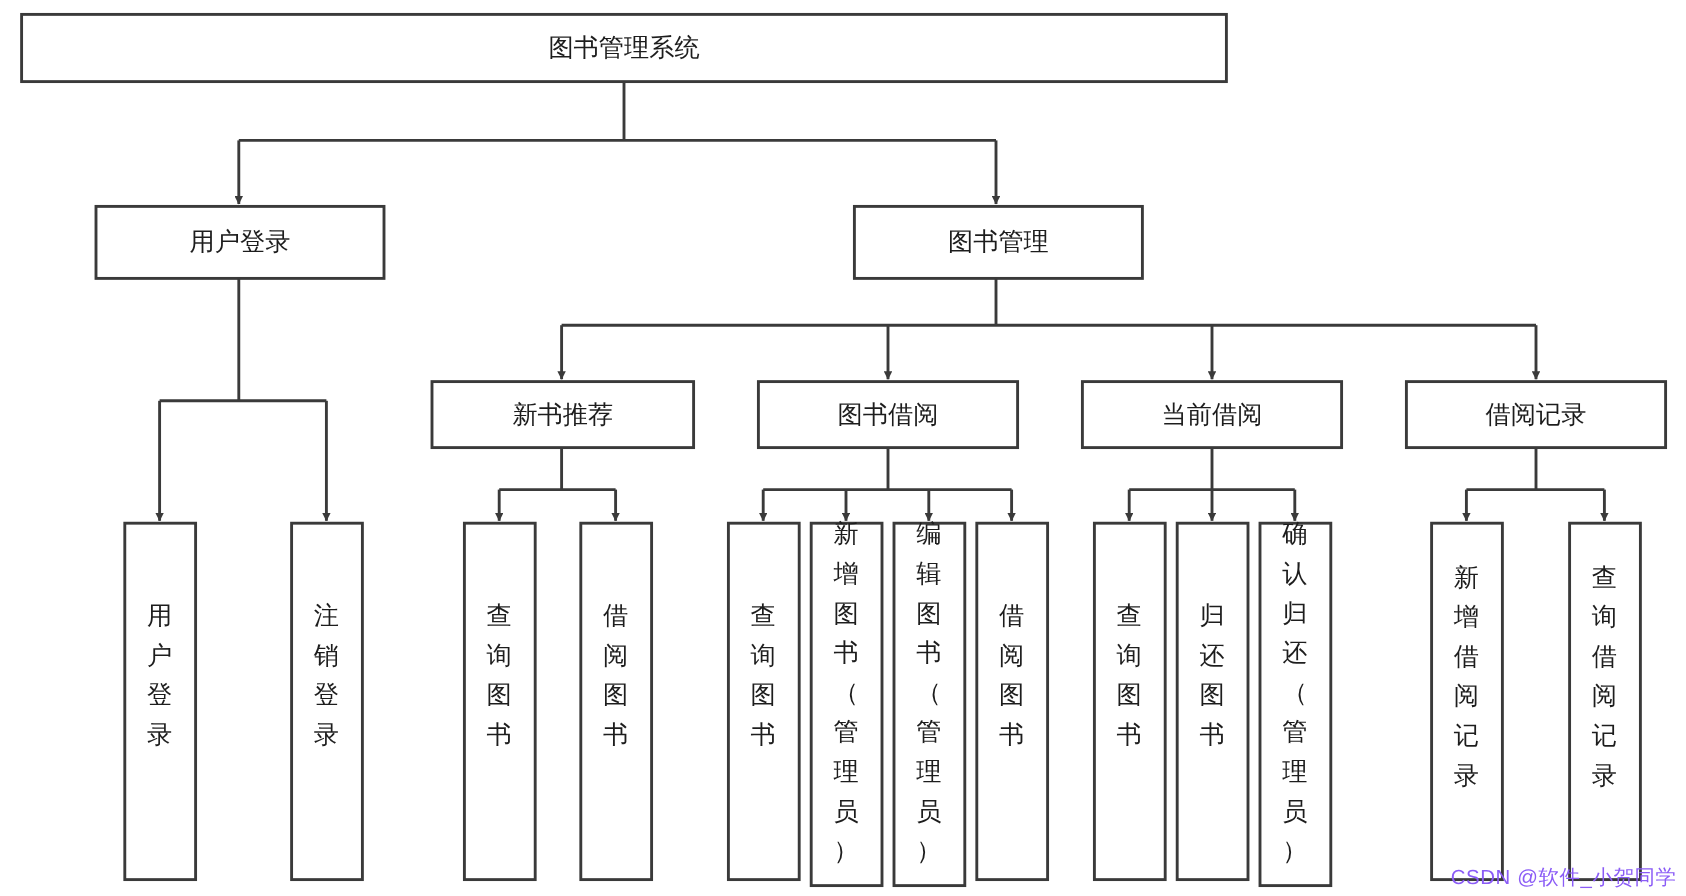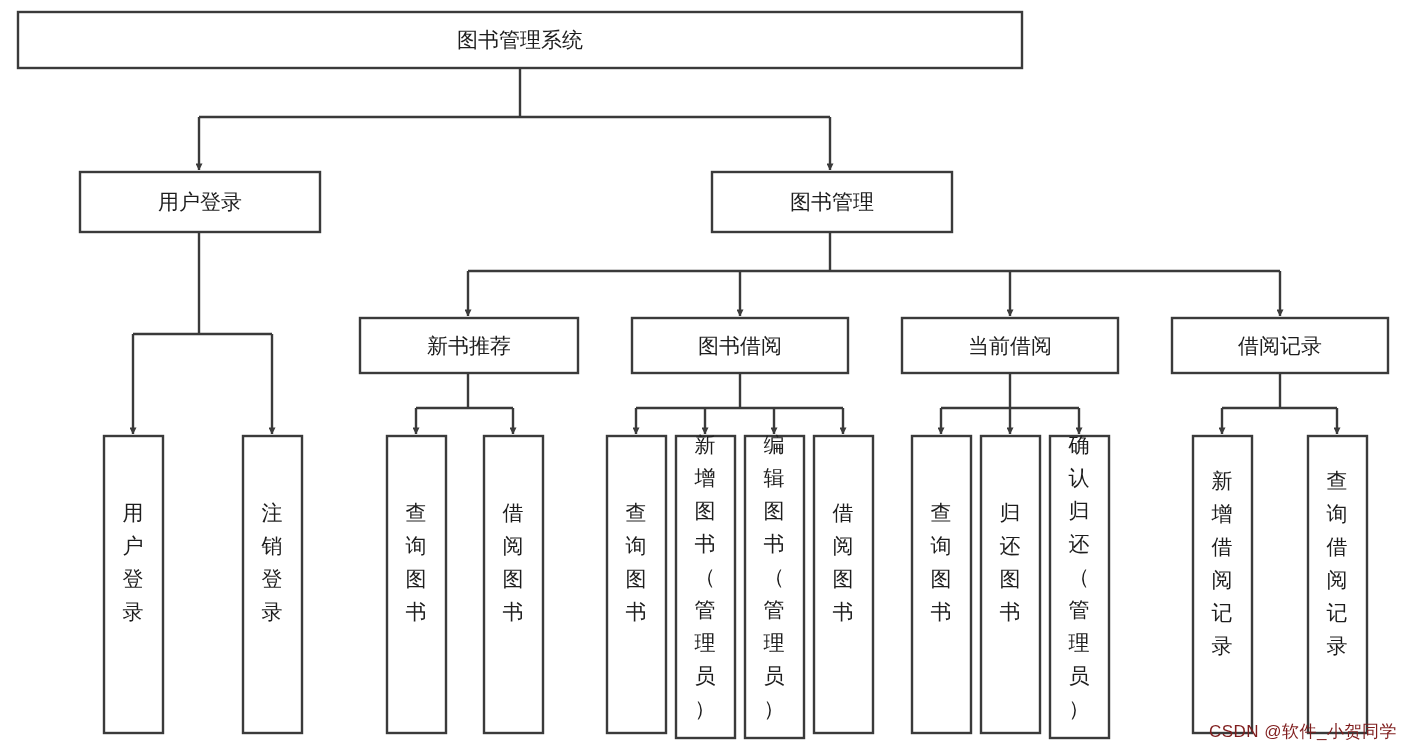--- a/index.html
+++ b/index.html
@@ -50,21 +50,21 @@
     font-size: 21px;
     fill: #1d1d1d;
     text-anchor: middle;
   }
   .watermark {
     position: absolute;
     right: 8px;
     bottom: 4px;
     font-family: "Liberation Sans", "DejaVu Sans", sans-serif;
     font-size: 17px;
-    color: #7f1d1d;
+    color: #8b5cf6;
     letter-spacing: 0.5px;
     white-space: nowrap;
     pointer-events: none;
   }
 </style>
 </head>
 <body>
 
 <div id="diagram-root">
 

